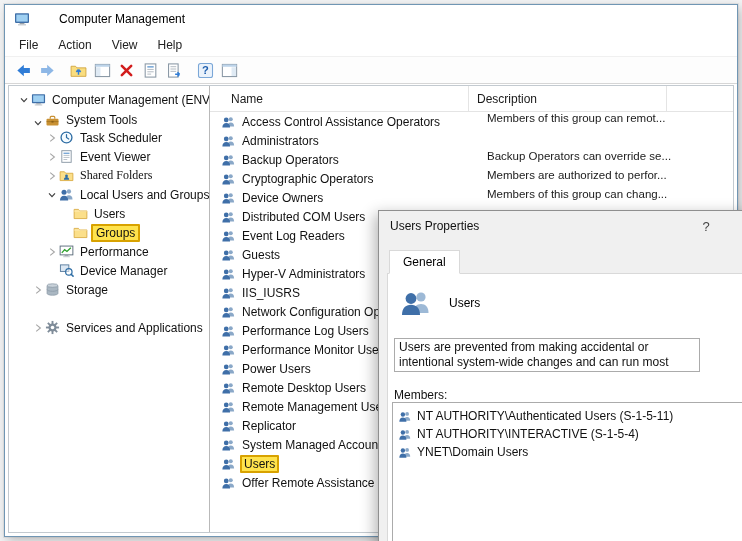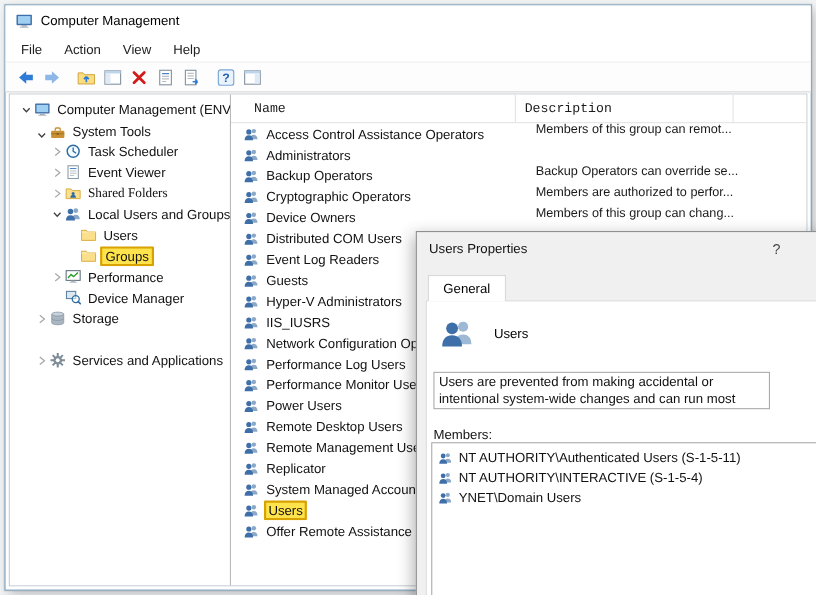--- a/index.html
+++ b/index.html
@@ -4,21 +4,21 @@
 <style>
   * { margin:0; padding:0; box-sizing:border-box; }
   html,body { width:742px; height:541px; overflow:hidden; background:#f2f3f4;
               font-family:"Liberation Sans", sans-serif; }
   .stage { position:relative; width:742px; height:541px; overflow:hidden; }
 
   
   .window { position:absolute; left:4px; top:4px; width:734px; height:533px;
             background:#fff; border:1px solid #7096b4;
             box-shadow:0 0 0 1px rgba(150,150,150,0.15), 3px 4px 10px rgba(0,0,0,0.22); }
-  .titlebar { height:28px; display:flex; align-items:center; padding-left:9px; background:#fff; }
+  .titlebar { height:28px; display:flex; align-items:center; padding-left:9px; background:#fff;gap:22px; }
   .titlebar .app-icon { width:16px; height:16px; flex:none; }
   .titlebar .app-icon svg { width:16px; height:16px; }
   .titlebar .title { font-size:12px; color:#000; margin-left:7px; white-space:nowrap; }
 
   .menubar { height:23px; display:flex; align-items:center; padding-left:4px; background:#fff; }
   .menu-item { font-size:12px; color:#222; padding:3px 10px; cursor:default; }
 
   .toolbar { height:28px; display:flex; align-items:center; padding-left:7px;
              background:#fdfdfd; border-top:1px solid #f0f0f0; border-bottom:1px solid #d6d6d6; }
   .tb-btn { width:23px; height:22px; display:flex; align-items:center; justify-content:center; margin-right:1px; }
@@ -36,21 +36,21 @@
   .chev { width:14px; flex:none; display:flex; align-items:center; justify-content:center; }
   .chev svg { width:10px; height:10px; }
   .t-icon { width:18px; flex:none; display:flex; align-items:center; }
   .t-icon svg { width:15px; height:15px; }
   .t-label { padding:1px 3px; }
   .hl { background:var(--hl,#ffe34d); border:2px solid var(--hlb,#d8a200); padding:0 3px; border-radius:1px; }
 
   
   .list-pane { flex:1; background:#fff; overflow:hidden; }
   .list-header { height:26px; display:flex; border-bottom:1px solid #e4e4e4; }
-  .col-h { font-size:12px; color:#1a1a1a; display:flex; align-items:center; border-right:1px solid #e4e4e4;font-family:Liberation Mono, monospace; }
+  .col-h { font-size:12px; color:#1a1a1a; display:flex; align-items:center; border-right:1px solid #e4e4e4; }
   .col-h.name { width:259px; padding-left:21px; }
   .col-h.desc { width:198px; padding-left:8px; }
   .col-h.rest { flex:1; border-right:none; }
   .list-row { height:19px; display:flex; font-size:12px; color:#111; white-space:nowrap; }
   .cell-name { width:259px; flex:none; display:flex; align-items:center; padding-left:11px; overflow:hidden; }
   .g-icon { width:19px; flex:none; display:flex; align-items:center; }
   .g-icon svg { width:15px; height:14px; }
   .g-label { padding:0 2px; }
   .cell-desc { width:198px; flex:none; overflow:hidden; padding-left:6px; font-size:11.5px; color:#1a1a1a;margin-left:12px; }
 

